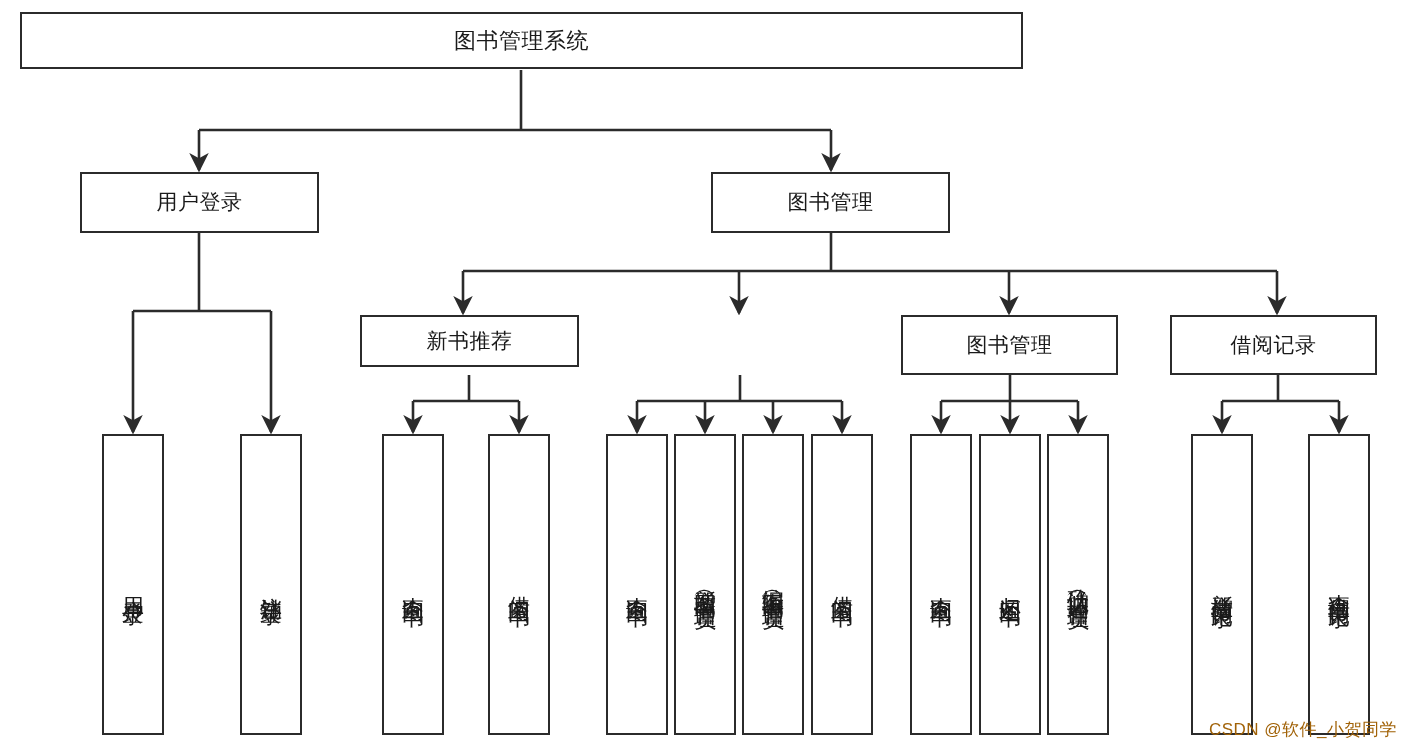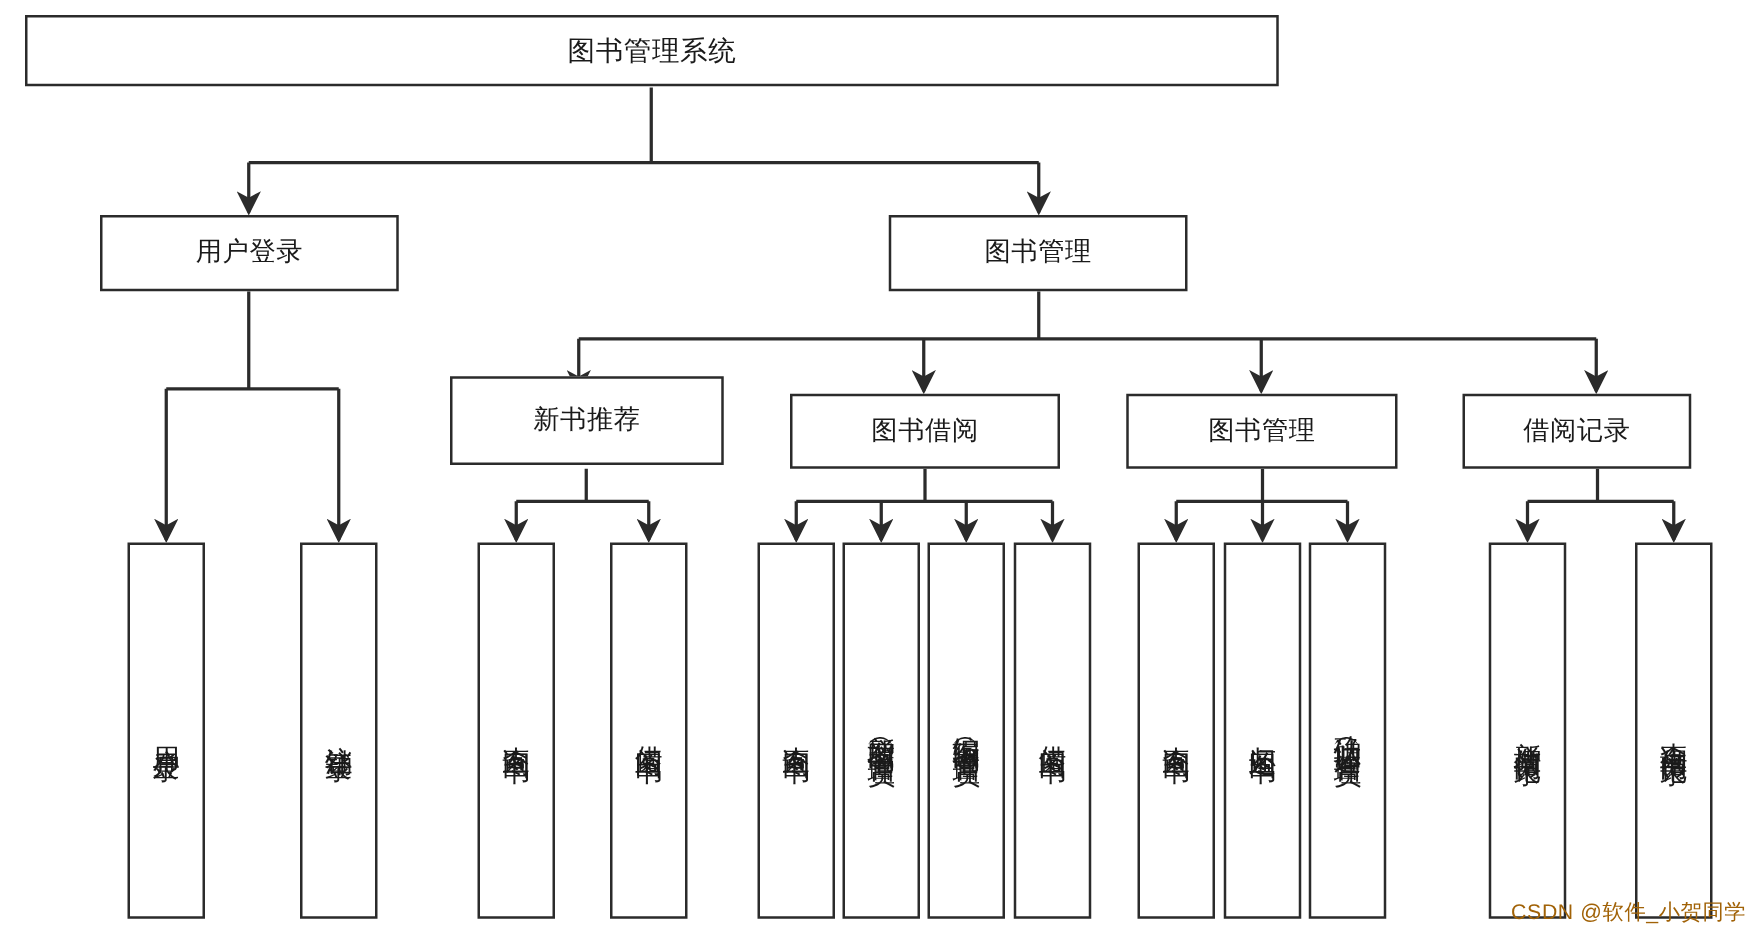--- a/index.html
+++ b/index.html
@@ -135,33 +135,30 @@
   </div>
 
   <div class="node horiz" style="left:80px; top:172px; width:239px; height:61px;">
     <span class="label">用户登录</span>
   </div>
 
   <div class="node horiz" style="left:711px; top:172px; width:239px; height:61px;">
     <span class="label">图书管理</span>
   </div>
 
-  <div class="node horiz" style="left:360px; top:301px; width:219px; height:71px;justify-content:center;">
+  <div class="node horiz" style="left:360px; top:315px; width:219px; height:52px;justify-content:center;">
     <span class="label">新书推荐</span>
   </div>
 
-  <div class="node horiz" style="left:632px; top:315px; width:216px; height:60px;">
-    <span class="label">图书借阅</span>
-  </div>
 
   <div class="node horiz" style="left:901px; top:315px; width:217px; height:60px;">
     <span class="label">图书管理</span>
   </div>
 
-  <div class="node horiz" style="left:1170px; top:315px; width:183px; height:60px;">
+  <div class="node horiz" style="left:1170px; top:315px; width:207px; height:60px;">
     <span class="label">借阅记录</span>
   </div>
 
   <div class="node vert" style="left:102px; top:434px; width:62px; height:301px;">
     <span class="label" style="font-size: 22px; letter-spacing: 3px;">用户登录</span>
   </div>
 
   <div class="node vert" style="left:240px; top:434px; width:62px; height:301px;">
     <span class="label" style="font-size: 22px; letter-spacing: 3px;">注销登录</span>
   </div>

